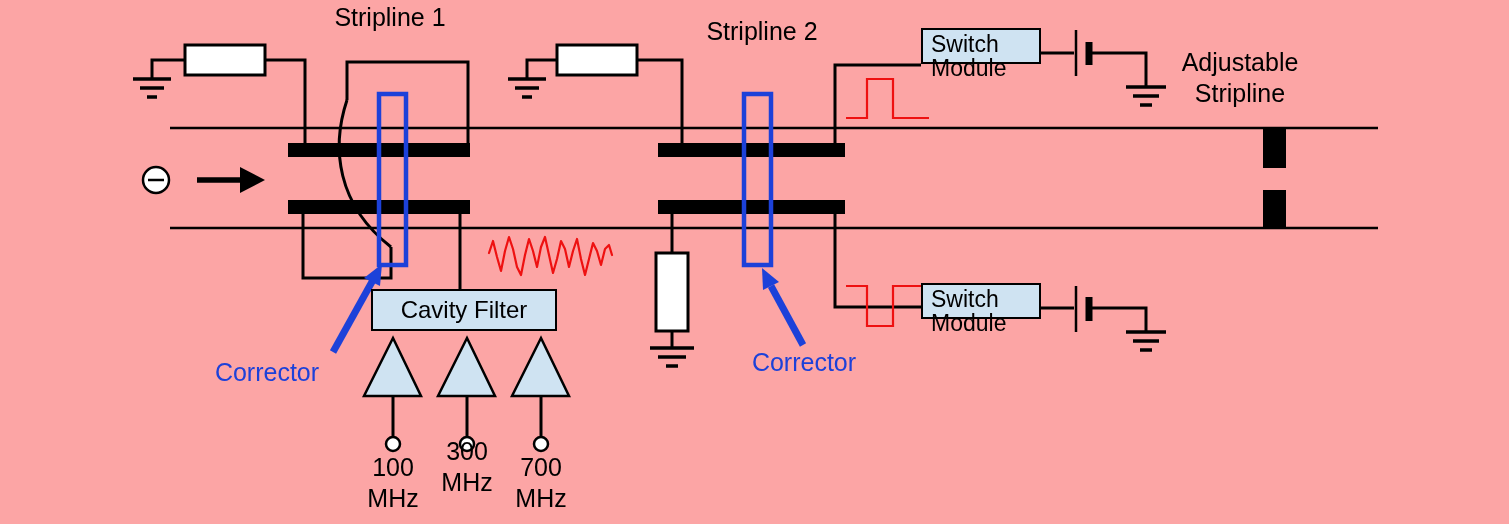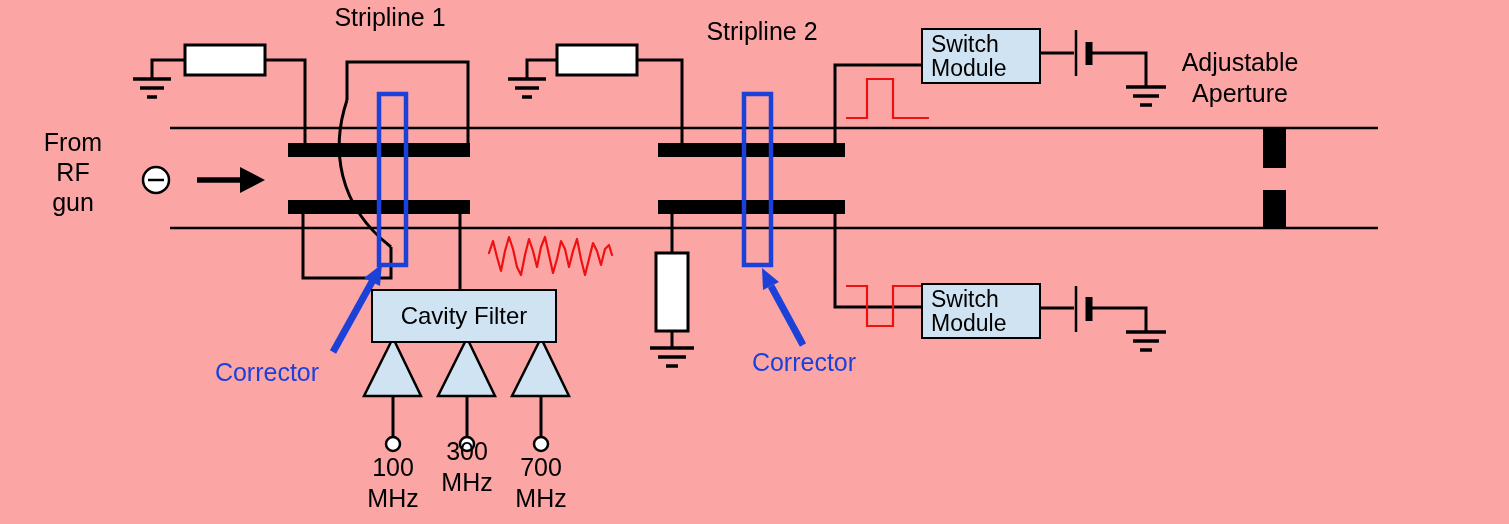--- a/index.html
+++ b/index.html
@@ -21,22 +21,22 @@
   .bluef{ fill:var(--accent-blue,#1c41d9); stroke:none; }
   .red  { stroke:var(--signal-red,#ee1111); fill:none; stroke-width:2.2; }
   .amp  { fill:var(--box-fill,#cfe3f2); stroke:#000; stroke-width:2.5; }
   .term { fill:#ffffff; stroke:#000; stroke-width:2.5; }
 
   
   .label { position:absolute; color:#000; font-size:25px; line-height:30px; text-align:center; white-space:nowrap; }
   .center { transform:translateX(-50%); }
   .blue-text { color:var(--accent-blue,#1c41d9); }
   .box { position:absolute; background:var(--box-fill,#cfe3f2); border:2.5px solid #000; color:#000; }
-  .box.sw { width:120px; height:56px; padding:2px 0 0 8px; font-size:23px; line-height:24px; text-align:left; }
-  .box.cf { width:186px; height:54px; display:flex; align-items:center; justify-content:center; font-size:24px; }
+  .box.sw { width:120px; height:36px; padding:2px 0 0 8px; font-size:23px; line-height:24px; text-align:left; }
+  .box.cf { width:186px; height:42px; display:flex; align-items:center; justify-content:center; font-size:24px; }
 </style>
 </head>
 <body>
 
 <div class="stage">
 
   <svg class="art" width="1509" height="524" viewBox="0 0 1509 524">
 
     <g>
       <line class="k25" x1="170" y1="128" x2="1378" y2="128"></line>
@@ -161,30 +161,25 @@
     </g>
     <g>
       <line class="blue" stroke-width="7" x1="803" y1="345" x2="771" y2="286"></line>
       <polygon class="bluef" points="762,268 779,282 763,290"></polygon>
     </g>
   </svg>
 
   <div class="label center" style="left:390px; top:2px;">Stripline 1</div>
   <div class="label center" style="left:762px; top:16px;">Stripline 2</div>
 
-  <div class="label center" style="left:73px; top:127px;">
-    <div>From</div>
-    <div>RF</div>
-    <div>gun</div>
-  </div>
 
 
   <div class="label center" style="left:1240px; top:47px; line-height:31px;">
     <div>Adjustable</div>
-    <div>Aperture</div>
+    <div>Stripline</div>
   </div>
 
   <div class="label center blue-text" style="left:267px; top:357px;">Corrector</div>
   <div class="label center blue-text" style="left:804px; top:347px;">Corrector</div>
 
   <div class="box sw" style="left:921px; top:28px;">
     <div>Switch</div>
     <div>Module</div>
   </div>
 

